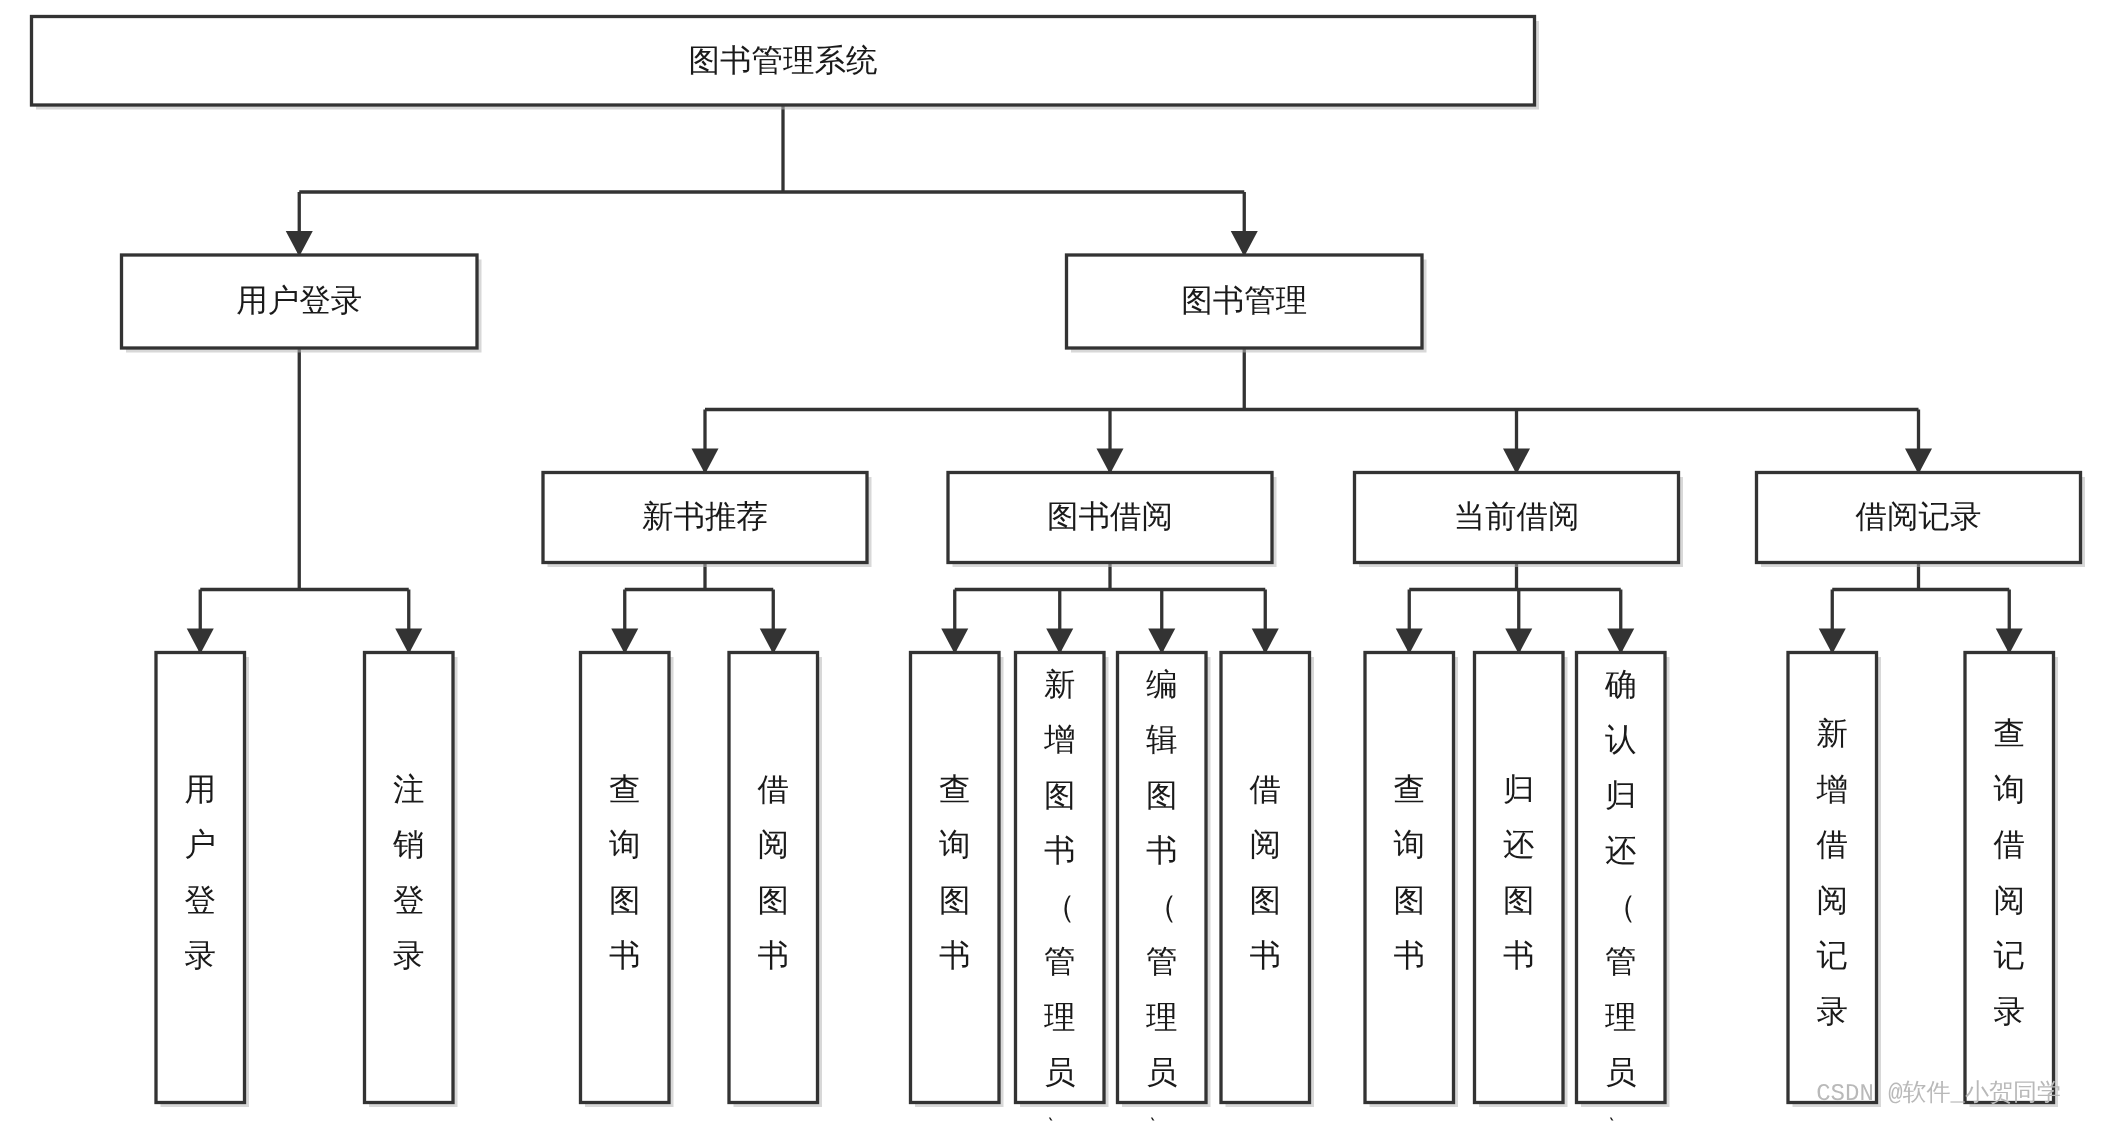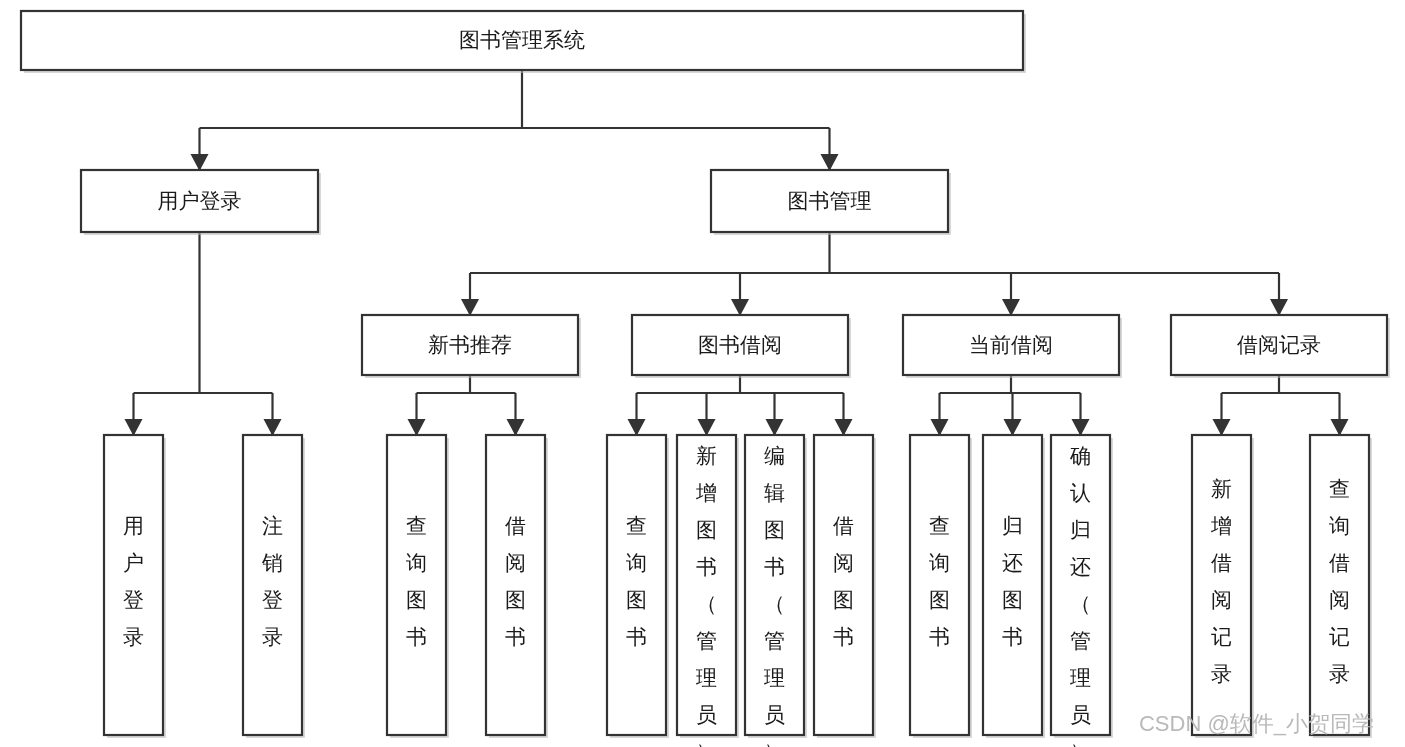--- a/index.html
+++ b/index.html
@@ -56,22 +56,22 @@
   .leaf-label {
     fill: #1a1a1a;
     font-family: "Liberation Sans", "DejaVu Sans", sans-serif;
     font-size: 21px;
     text-anchor: middle;
   }
   .watermark-text {
     position: absolute;
     right: 14px;
     bottom: 8px;
-    font-family: Liberation Sans, sans-serif;
-    font-size: 22px;
+    font-family: Liberation Mono, monospace;
+    font-size: 16px;
     color: #b9b9b9;
     white-space: nowrap;
     user-select: none;
   }
 </style>
 </head>
 <body>
 
 <div id="diagram-root">
   <svg id="tree-svg" viewBox="0 0 1405 747" xmlns="http://www.w3.org/2000/svg">

